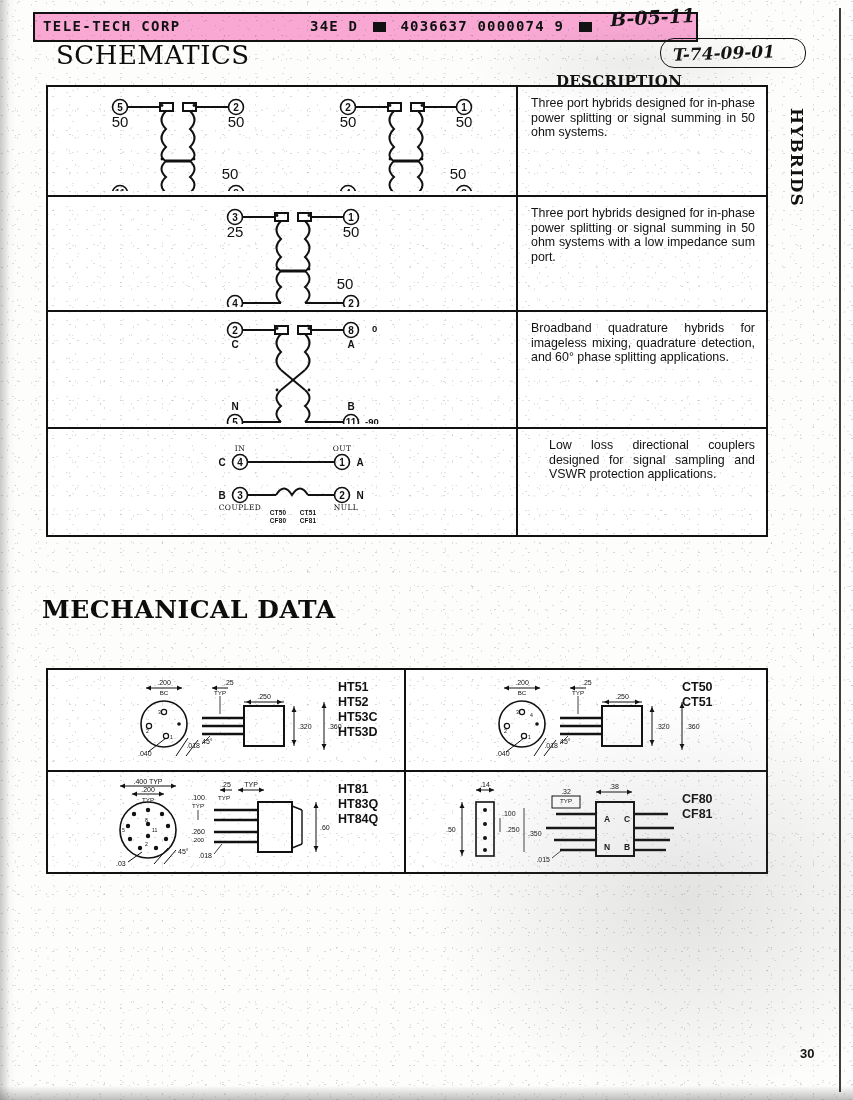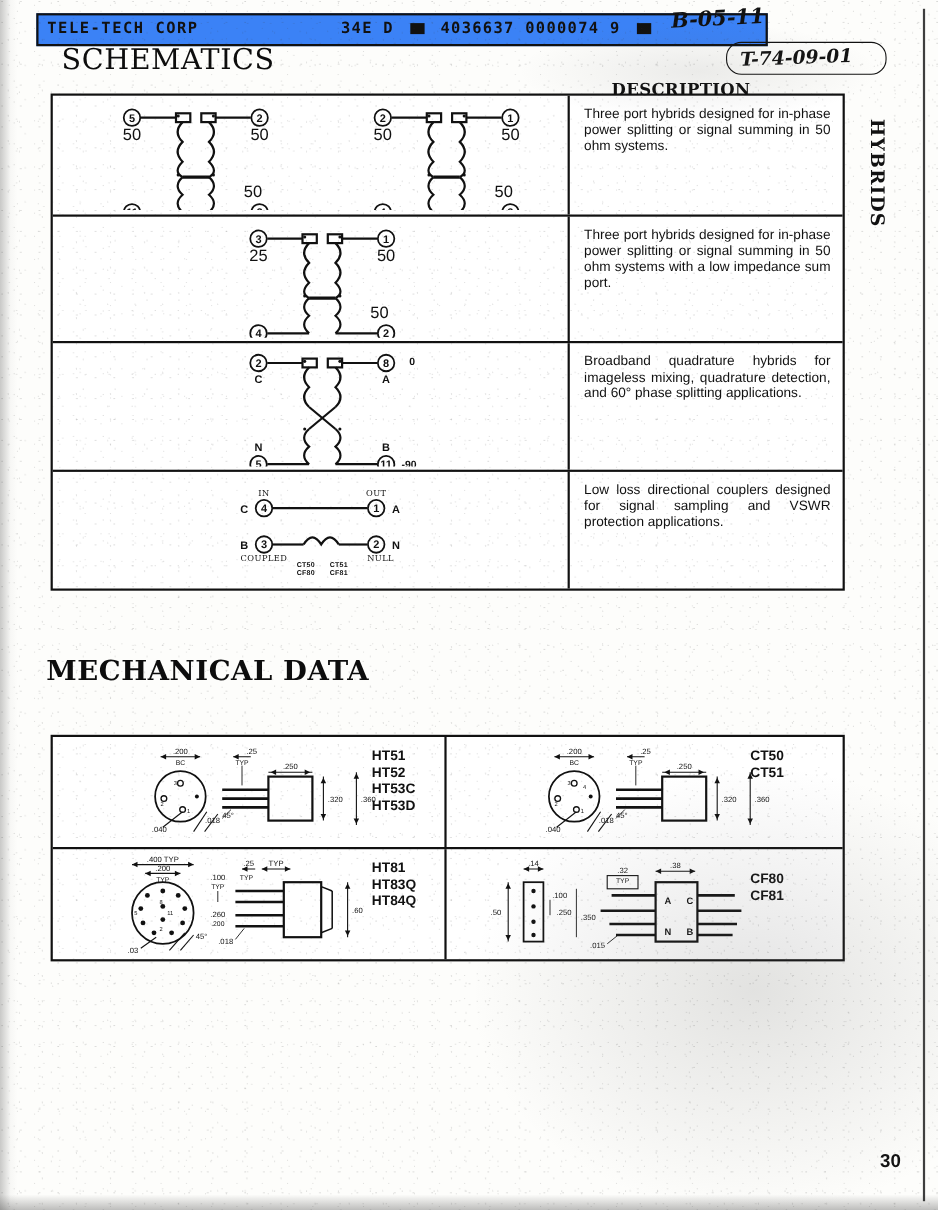--- a/index.html
+++ b/index.html
@@ -22,21 +22,21 @@
     background:radial-gradient(ellipse at 60% 50%, rgba(90,90,90,.55) 0%, rgba(120,120,120,.25) 45%, transparent 72%);}
   .grime2{position:absolute;left:470px;top:20px;width:330px;height:90px;z-index:55;pointer-events:none;opacity:.22;
     background:radial-gradient(ellipse at 50% 50%, rgba(90,90,90,.5) 0%, transparent 70%);}
   .edgeL{position:absolute;left:0;top:0;width:16px;height:1100px;z-index:58;pointer-events:none;opacity:.45;
     background:linear-gradient(90deg, rgba(40,40,40,.55) 0%, rgba(120,120,120,.10) 60%, transparent 100%);}
   .edgeB{position:absolute;left:0;bottom:0;width:853px;height:14px;z-index:58;pointer-events:none;opacity:.5;
     background:linear-gradient(0deg, rgba(40,40,40,.6) 0%, transparent 100%);}
   .rightrule{position:absolute;right:12px;top:8px;width:2px;height:1084px;background:#1c1c1c;z-index:40;opacity:.85;}
 
   
-  .hdr{position:absolute;left:33px;top:12px;width:661px;height:26px;border:2px solid #111;background:#3b82f6;z-index:20;}
+  .hdr{position:absolute;left:33px;top:12px;width:661px;height:26px;border:2px solid #111;background:#f9a8d4;z-index:20;}
   .hdr-corp{position:absolute;left:8px;top:4px;font-family:"DejaVu Sans Mono",monospace;font-size:14px;
     letter-spacing:1.4px;color:#111;font-weight:600;}
   .hdr-code{position:absolute;left:275px;top:4px;font-family:"DejaVu Sans Mono",monospace;font-size:14px;
     letter-spacing:1.2px;color:#111;font-weight:600;}
   .blk{display:inline-block;width:13px;height:10px;background:#111;vertical-align:middle;margin:0 5px;}
   .hand1{position:absolute;left:610px;top:6px;font-family:"DejaVu Serif",serif;font-style:italic;font-size:19px;
     color:#111;transform:rotate(-3deg);font-weight:600;z-index:25;}
 
   
   .sch-title{position:absolute;left:56px;top:40px;font-family:"DejaVu Serif",serif;font-weight:normal;
@@ -45,27 +45,27 @@
     font-size:15px;letter-spacing:.3px;color:#0d0d0d;z-index:20;margin-top:20px;}
   .hand2{position:absolute;left:660px;top:38px;width:144px;height:28px;border:1.5px solid #111;
     border-radius:14px;z-index:22;}
   .hand2 span{position:absolute;left:12px;top:4px;font-family:"DejaVu Serif",serif;font-style:italic;
     font-size:17px;color:#111;transform:rotate(-2deg);font-weight:600;white-space:nowrap;}
   .mech-title{position:absolute;left:42px;top:595px;font-family:"DejaVu Serif",serif;font-weight:bold;
     font-size:25px;letter-spacing:.5px;color:#0d0d0d;z-index:20;}
 
   .sidebar{position:absolute;left:787px;top:108px;z-index:30;font-family:"DejaVu Serif",serif;font-weight:bold;
     font-size:17px;letter-spacing:1px;color:#111;writing-mode:vertical-rl;}
-  .pageno{position:absolute;left:800px;top:1046px;font-size:17px;font-weight:bold;color:#111;z-index:30;
+  .pageno{position:absolute;left:800px;top:1046px;font-size:13px;font-weight:bold;color:#111;z-index:30;
     font-family:"Liberation Sans",sans-serif;}
 
   
   .sch-table{position:absolute;left:46px;top:85px;width:718px;border:2.5px solid #111;background:#fff;z-index:15;}
   .sch-row{display:flex;border-bottom:2px solid #111;}
-  .sch-row:last-child{border-bottom:none;}
+  .sch-row:last-child{border-bottom:none;gap:18px;}
   .sch-cell{width:468px;position:relative;border-right:2.5px solid #111;}
   .desc-cell{flex:1;padding:9px 11px 20px 13px;}
   .desc-cell p{margin:0;font-size:12.4px;line-height:14.6px;color:#111;text-align:justify;
     font-family:"Liberation Sans",sans-serif;}
 
   .r1{height:108px;} .r2{height:113px;} .r3{height:115px;} .r4{height:106px;}
 
   svg{display:block;}
   .pinlbl{font-family:"Liberation Sans",sans-serif;font-size:10px;font-weight:bold;fill:#111;}
   .ohm{font-family:"Liberation Sans",sans-serif;font-size:15px;fill:#111;}

